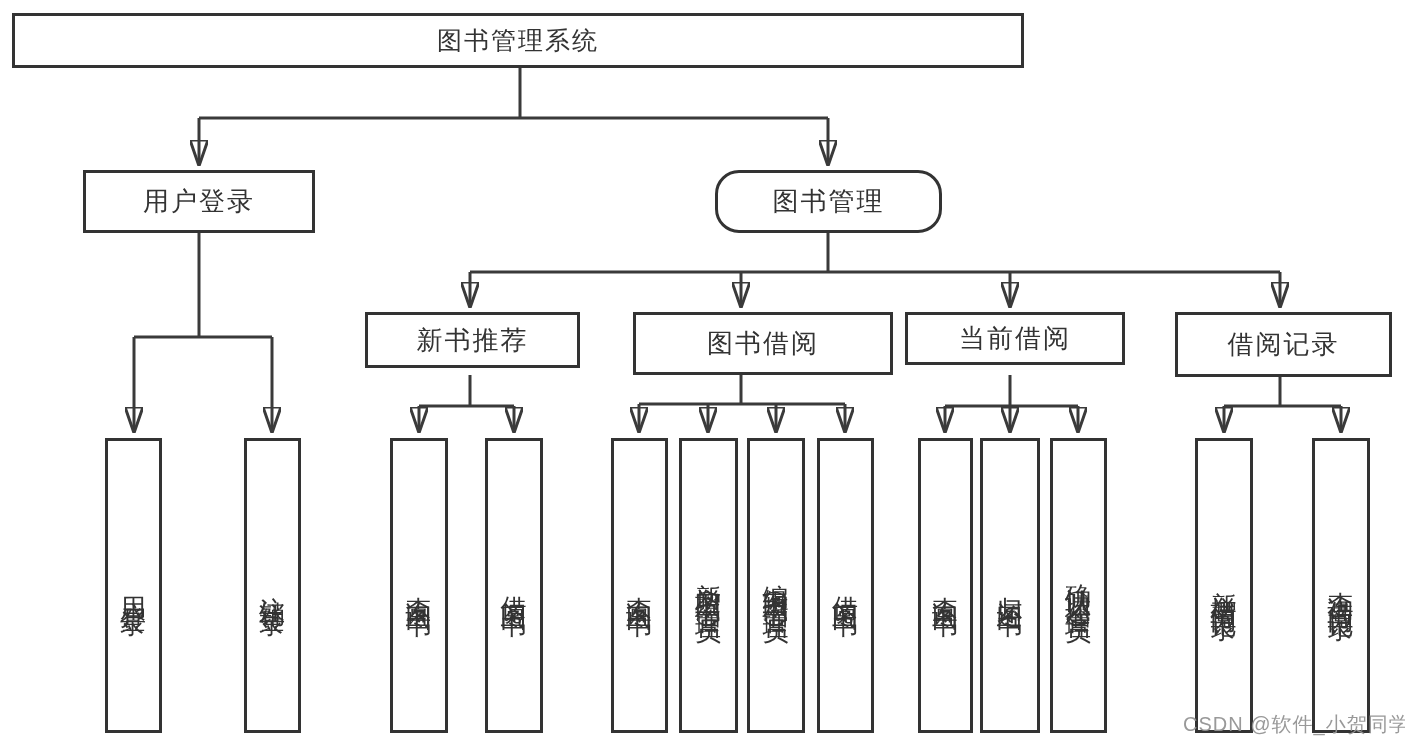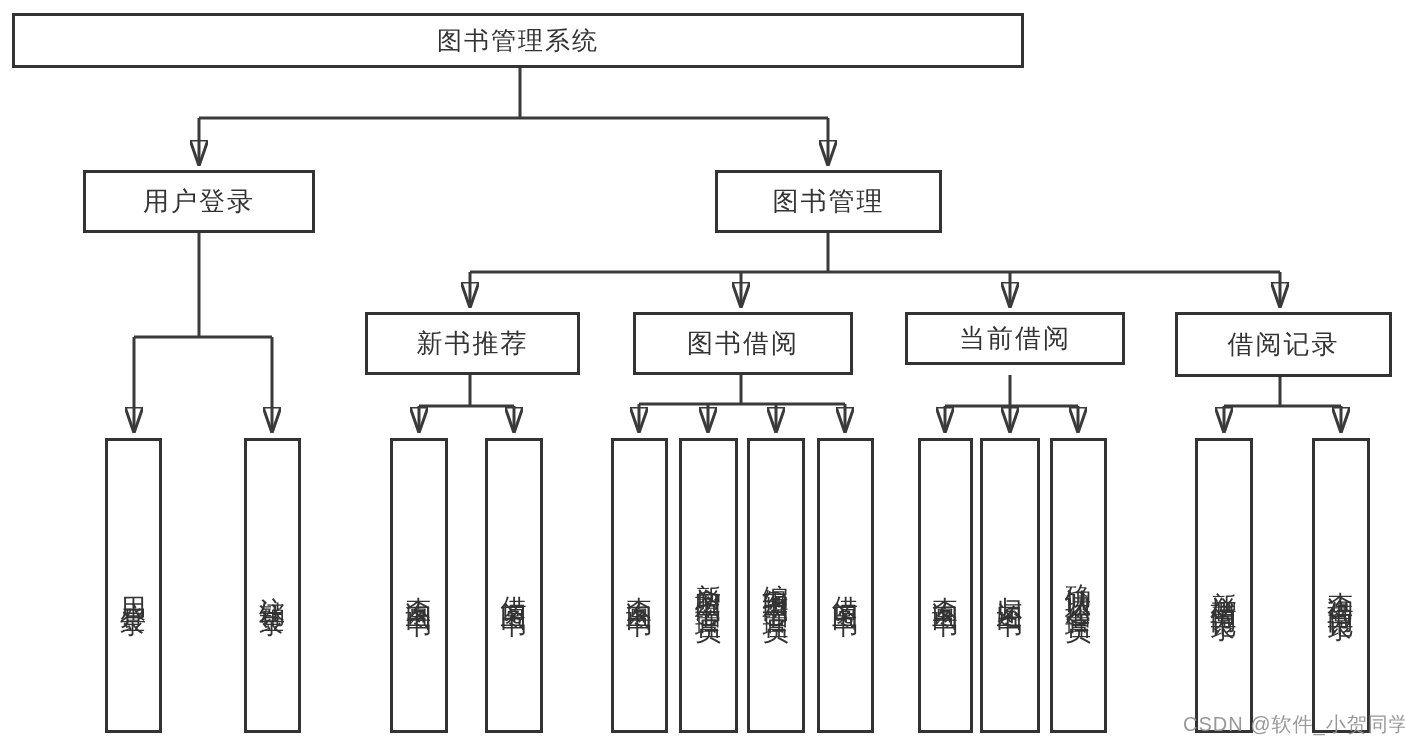--- a/index.html
+++ b/index.html
@@ -106,28 +106,28 @@
     <line x1="1341" y1="406" x2="1341" y2="431" marker-end="url(#arrow)"></line>
   </svg>
 
   <div class="node root" style="left:12px; top:13px; width:1012px; height:55px;">
     <span class="hlabel">图书管理系统</span>
   </div>
 
   <div class="node" style="left:83px; top:170px; width:232px; height:63px;">
     <span class="hlabel">用户登录</span>
   </div>
-  <div class="node" style="left:715px; top:170px; width:227px; height:63px;">
+  <div class="node" style="left:715px; top:170px; width:227px; height:63px;border-radius:24px;">
     <span class="hlabel">图书管理</span>
   </div>
 
-  <div class="node" style="left:365px; top:312px; width:215px; height:63px;">
+  <div class="node" style="left:365px; top:312px; width:215px; height:56px;">
     <span class="hlabel">新书推荐</span>
   </div>
-  <div class="node" style="left:633px; top:312px; width:220px; height:63px;">
+  <div class="node" style="left:633px; top:312px; width:260px; height:63px;">
     <span class="hlabel">图书借阅</span>
   </div>
   <div class="node" style="left:905px; top:312px; width:220px; height:53px;">
     <span class="hlabel">当前借阅</span>
   </div>
   <div class="node" style="left:1175px; top:312px; width:217px; height:65px;">
     <span class="hlabel">借阅记录</span>
   </div>
 
   <div class="node leaf" style="left:105px; top:438px; width:57px; height:295px;">

